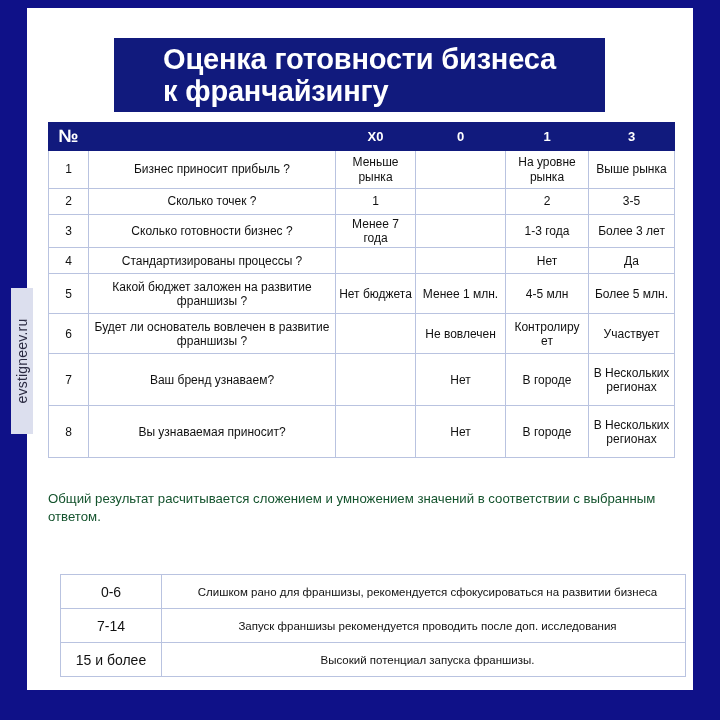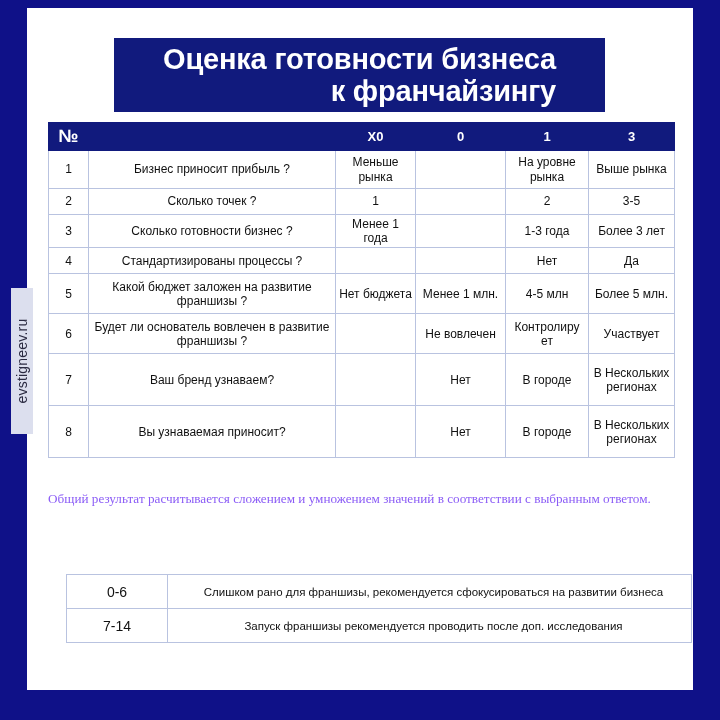--- a/index.html
+++ b/index.html
@@ -65,21 +65,21 @@
     background: #111a7d;
     display: flex;
     align-items: center;
     justify-content: center;
   }
   #title-banner .title-text {
     color: #ffffff;
     font-size: 29px;
     font-weight: bold;
     line-height: 1.12;
-    text-align: right;
+    text-align: left;
     letter-spacing: -0.2px;
     padding: 0 6px;
   }
   #title-banner .title-line { display: block; }
 
   
   #main-table-wrap {
     position: absolute;
     left: 21px;   
     top: 114px;   
@@ -137,29 +137,29 @@
   #notes {
     position: absolute;
     left: 21px;
     top: 482px;
     width: 626px;
   }
   #notes p {
     margin: 0 0 13px 0;
     font-size: 13.2px;
     line-height: 1.33;
-    color: #8b5cf6;
-    font-family: Liberation Serif, serif;
+    color: #14532d;
+    font-family: Liberation Sans, sans-serif;
   }
   #notes p:last-child { margin-bottom: 0; }
 
   
   #score-table-wrap {
     position: absolute;
-    left: 39px;
+    left: 33px;
     top: 566px;
     width: 626px;
   }
   table.score {
     width: 100%;
     border-collapse: collapse;
     table-layout: fixed;
   }
   table.score td {
     border: 1px solid #b9c3e0;
@@ -226,21 +226,21 @@
             <td class="num-cell">2</td>
             <td class="q-cell">Сколько точек ?</td>
             <td>1</td>
             <td></td>
             <td>2</td>
             <td>3-5</td>
           </tr>
           <tr class="r3">
             <td class="num-cell">3</td>
             <td class="q-cell">Сколько готовности бизнес ?</td>
-            <td>Менее 1 года</td>
+            <td>Менее 7 года</td>
             <td></td>
             <td>1-3 года</td>
             <td>Более 3 лет</td>
           </tr>
           <tr class="r4">
             <td class="num-cell">4</td>
             <td class="q-cell">Стандартизированы процессы ?</td>
             <td></td>
             <td></td>
             <td>Нет</td>
@@ -294,20 +294,24 @@
         </colgroup>
         <tbody>
           <tr>
             <td class="range">0-6</td>
             <td class="desc">Слишком рано для франшизы, рекомендуется сфокусироваться на развитии бизнеса</td>
           </tr>
           <tr>
             <td class="range">7-14</td>
             <td class="desc">Запуск франшизы рекомендуется проводить после доп. исследования</td>
           </tr>
+          <tr>
+            <td class="range">15 и более</td>
+            <td class="desc">Высокий потенциал запуска франшизы.</td>
+          </tr>
         </tbody>
       </table>
     </div>
 
   </div>
 
   <div id="watermark">
     <span class="wm-text">evstigneev.ru</span>
   </div>
 

